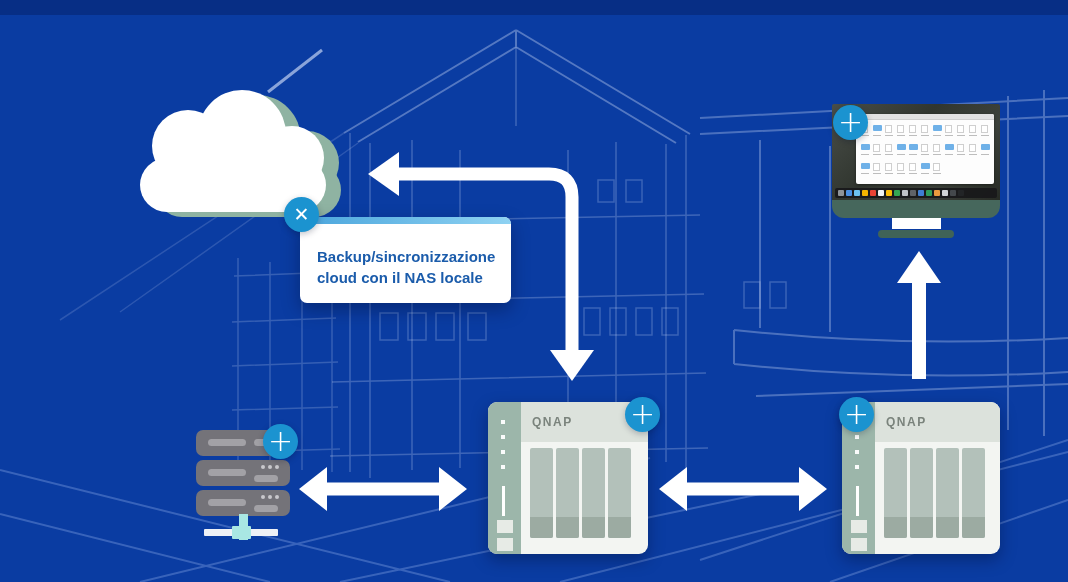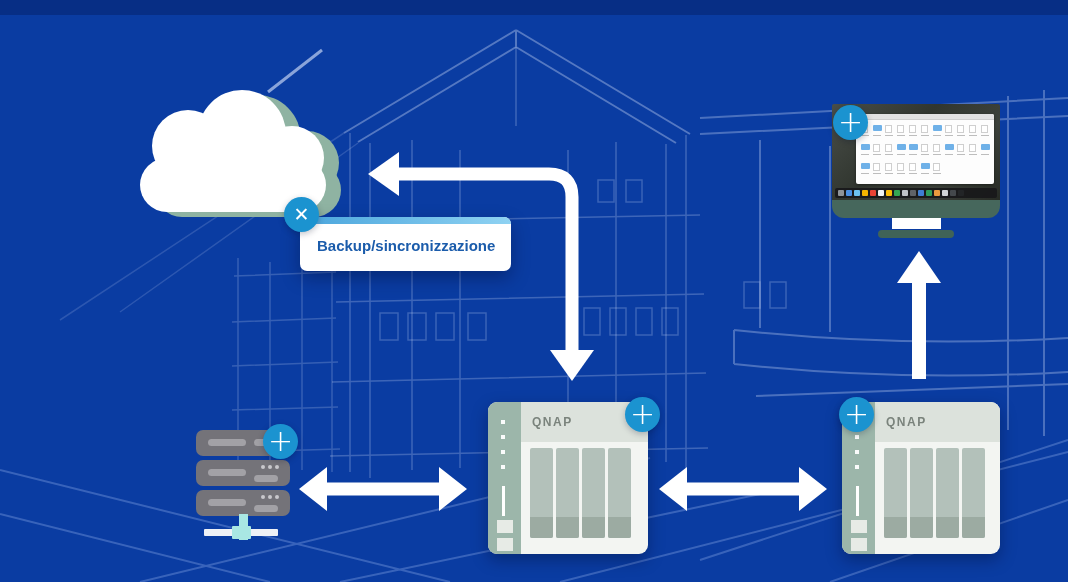--- a/index.html
+++ b/index.html
@@ -6,21 +6,21 @@
   html,body{margin:0;padding:0;background:#06255f;font-family:"Liberation Sans","DejaVu Sans",sans-serif;}
   .stage{position:relative;width:1068px;height:582px;margin:0 auto;background:#0a3ca2;overflow:hidden;}
   .stage *{box-sizing:border-box;}
   svg.layer{position:absolute;left:0;top:0;pointer-events:none;}
   .top-shade{position:absolute;left:0;top:0;width:100%;height:15px;background:rgba(3,18,66,.30);}
 
   
   .tooltip{position:absolute;left:300px;top:217px;width:211px;border-radius:7px;background:#ffffff;
            box-shadow:0 7px 18px rgba(0,8,40,.35);}
   .tooltip-accent{height:7px;border-radius:7px 7px 0 0;background:linear-gradient(90deg,#4aa5dc,#8fd2f2);}
-  .tooltip-body{padding:11px 17px 15px 17px;}
+  .tooltip-body{padding:22px 17px 15px 17px;}
   .tooltip-body div{font-size:15px;line-height:21px;font-weight:bold;color:#1b5cab;}
 
   
   .round-btn{position:absolute;width:35px;height:35px;border-radius:50%;background:#1b93d0;border:none;
              color:#fff;display:flex;align-items:center;justify-content:center;cursor:pointer;padding:0;
              box-shadow:0 2px 6px rgba(0,10,40,.25);}
   .round-btn .glyph{font-family:"DejaVu Sans",sans-serif;color:#fff;}
   .close-btn .glyph{font-size:19px;font-weight:400;line-height:35px;}
   .plus-btn .glyph{font-size:30px;font-weight:200;line-height:33px;margin-top:-2px;}
 
@@ -309,20 +309,21 @@
     </div>
     <div class="bezel"></div>
     <div class="neck"></div>
     <div class="mbase"></div>
   </div>
 
   <div class="tooltip">
     <div class="tooltip-accent"></div>
     <div class="tooltip-body">
       <div>Backup/sincronizzazione</div>
+      <div>cloud con il NAS locale</div>
     </div>
   </div>
 
   <button class="round-btn close-btn" style="left:284px;top:197px">
     <span class="glyph">✕</span>
   </button>
   <button class="round-btn plus-btn" style="left:263px;top:424px">
     <span class="glyph">+</span>
   </button>
   <button class="round-btn plus-btn" style="left:625px;top:397px">

